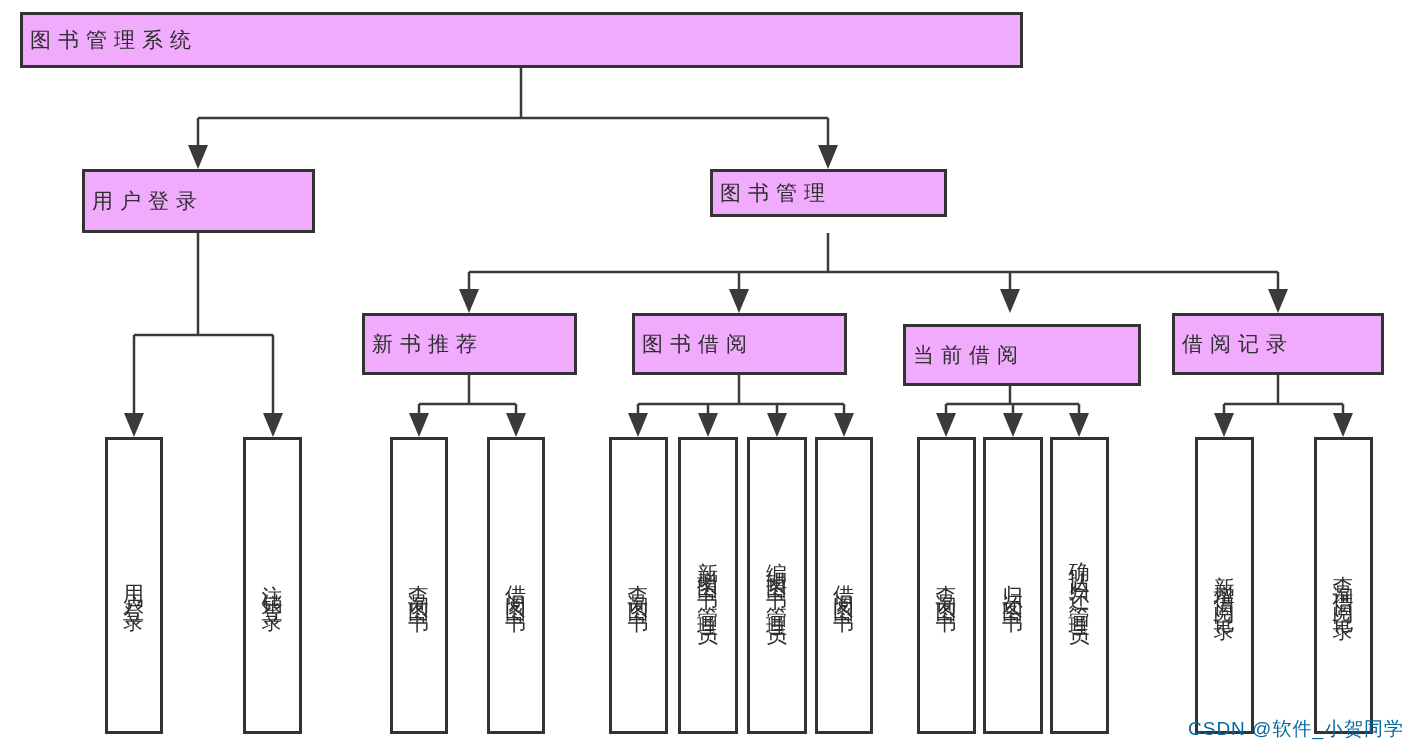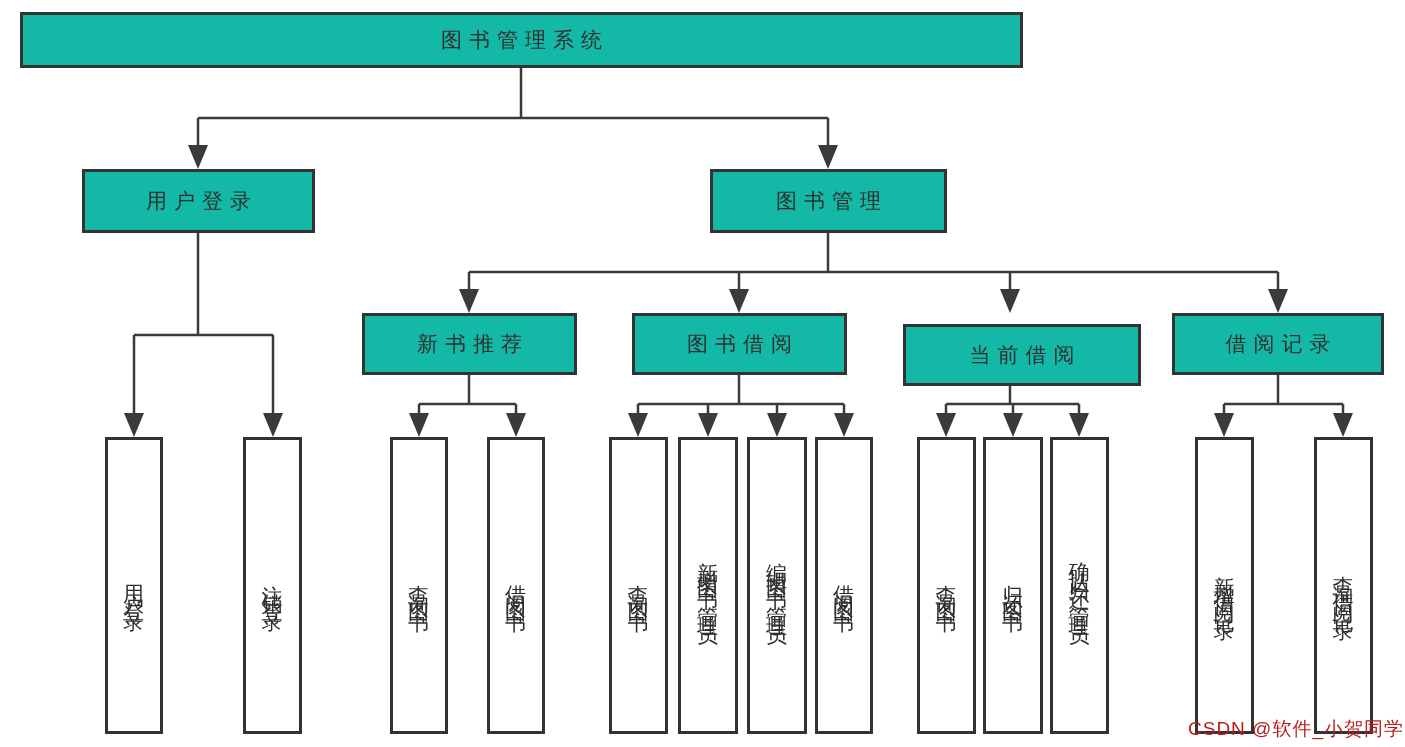--- a/index.html
+++ b/index.html
@@ -8,22 +8,22 @@
     width:1405px;height:747px;
     background:#ffffff;
     font-family:"Liberation Sans", sans-serif;
     overflow:hidden;
   }
   #wires{position:absolute;left:0;top:0;width:1405px;height:747px;pointer-events:none;}
   .hnode{
     position:absolute;
     box-sizing:border-box;
     border:3px solid #333333;
-    background:#14b8a6;
-    display:flex;align-items:center;justify-content:center;
+    background:#f0abfc;
+    display:flex;align-items:center;
     font-size:21px;letter-spacing:7px;padding-left:7px;
     color:#2e2e2e;
     white-space:nowrap;
   }
   .leaf{
     position:absolute;
     top:437px;height:297px;
     box-sizing:border-box;
     border:3px solid #333333;
     background:#ffffff;
@@ -34,21 +34,21 @@
     text-orientation:mixed;
     font-size:21px;
     letter-spacing:9px;
     line-height:1.1;
     color:#2e2e2e;
     white-space:nowrap;
   }
   
   .p-root        {left:20px;  top:12px;  width:1003px; height:56px;}
   .p-user-login  {left:82px;  top:169px; width:233px;  height:64px;}
-  .p-book-mgmt   {left:710px; top:169px; width:237px;  height:64px;}
+  .p-book-mgmt   {left:710px; top:169px; width:237px;  height:48px;}
   .p-new-books   {left:362px; top:313px; width:215px;  height:62px;}
   .p-book-borrow {left:632px; top:313px; width:215px;  height:62px;}
   .p-cur-borrow  {left:903px; top:313px; width:238px;  height:62px;margin-top:11px;}
   .p-records     {left:1172px;top:313px; width:212px;  height:62px;}
   
   .p-l1 {left:105px;  width:58px;}
   .p-l2 {left:243px;  width:59px;}
   .p-l3 {left:390px;  width:58px;}
   .p-l4 {left:487px;  width:58px;}
   .p-l5 {left:609px;  width:59px;}
@@ -57,21 +57,21 @@
   .p-l8 {left:815px;  width:58px;}
   .p-l9 {left:917px;  width:59px;}
   .p-l10{left:983px;  width:60px;}
   .p-l11{left:1050px; width:59px;}
   .p-l12{left:1195px; width:59px;}
   .p-l13{left:1314px; width:59px;}
   #watermark{
     position:absolute;
     left:1188px;top:716px;
     font-size:19px;
-    color:#b91c1c;
+    color:#0369a1;
     letter-spacing:1px;
     white-space:nowrap;
     z-index:5;
   }
 </style>
 </head>
 <body>
 
 <div id="stage">
 

